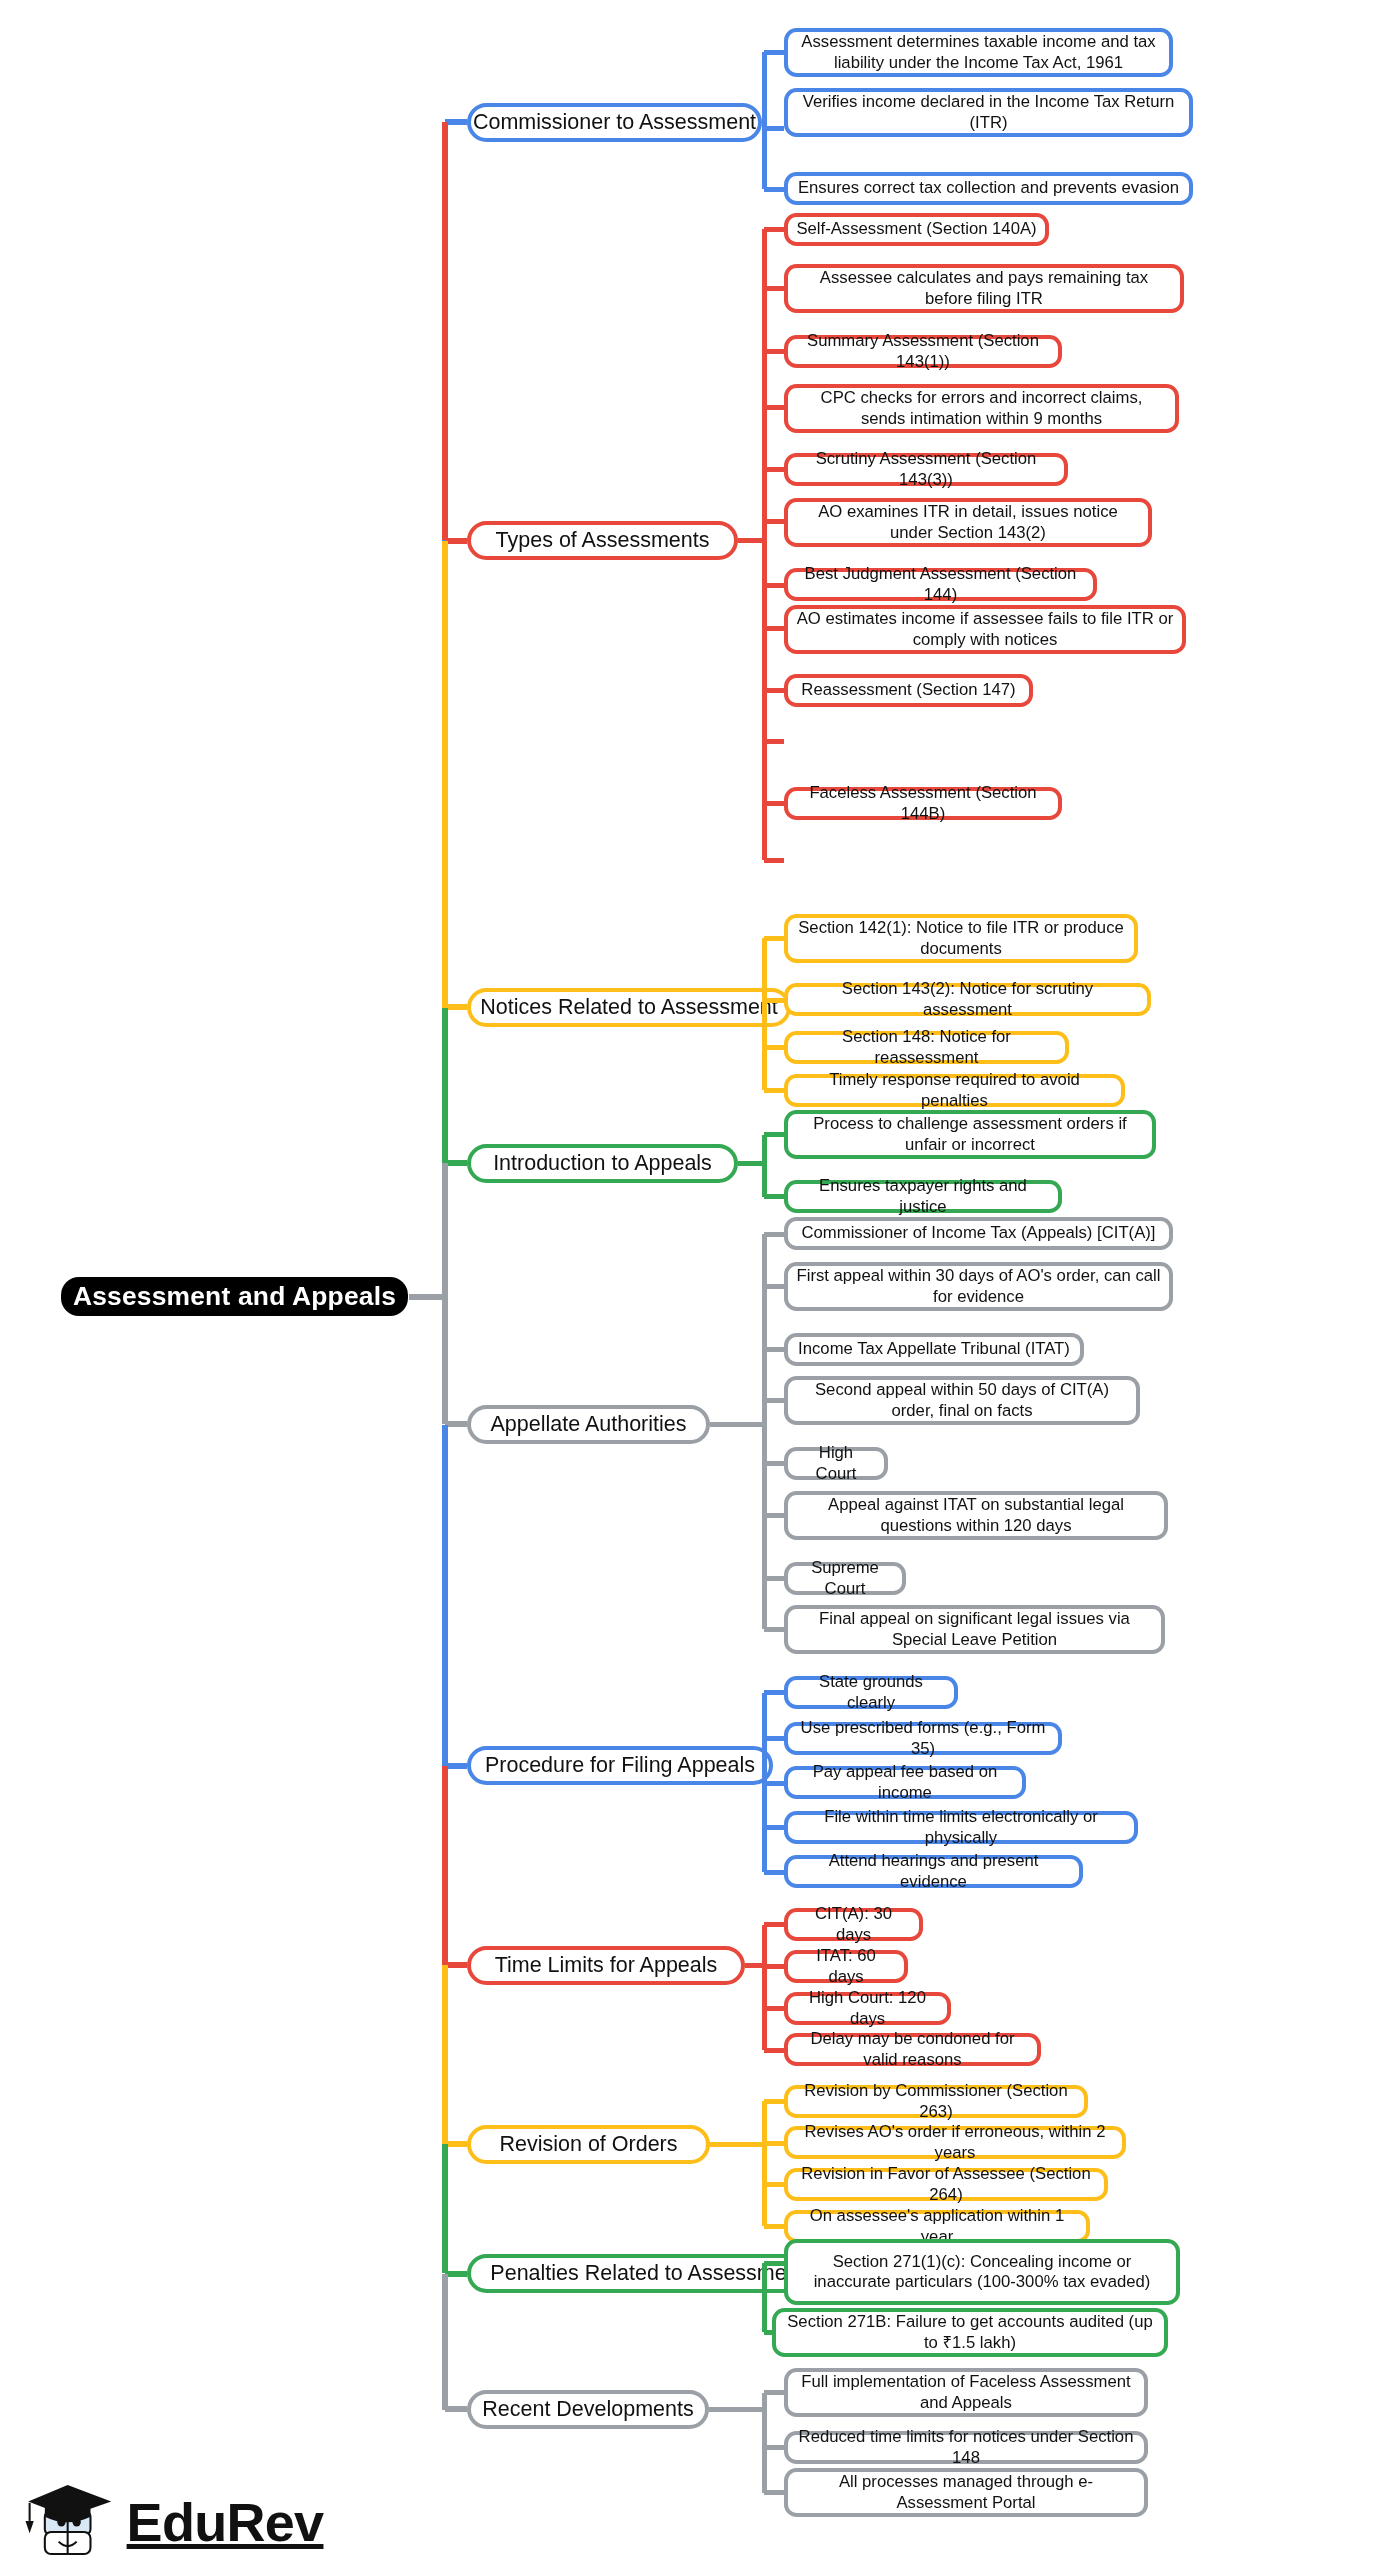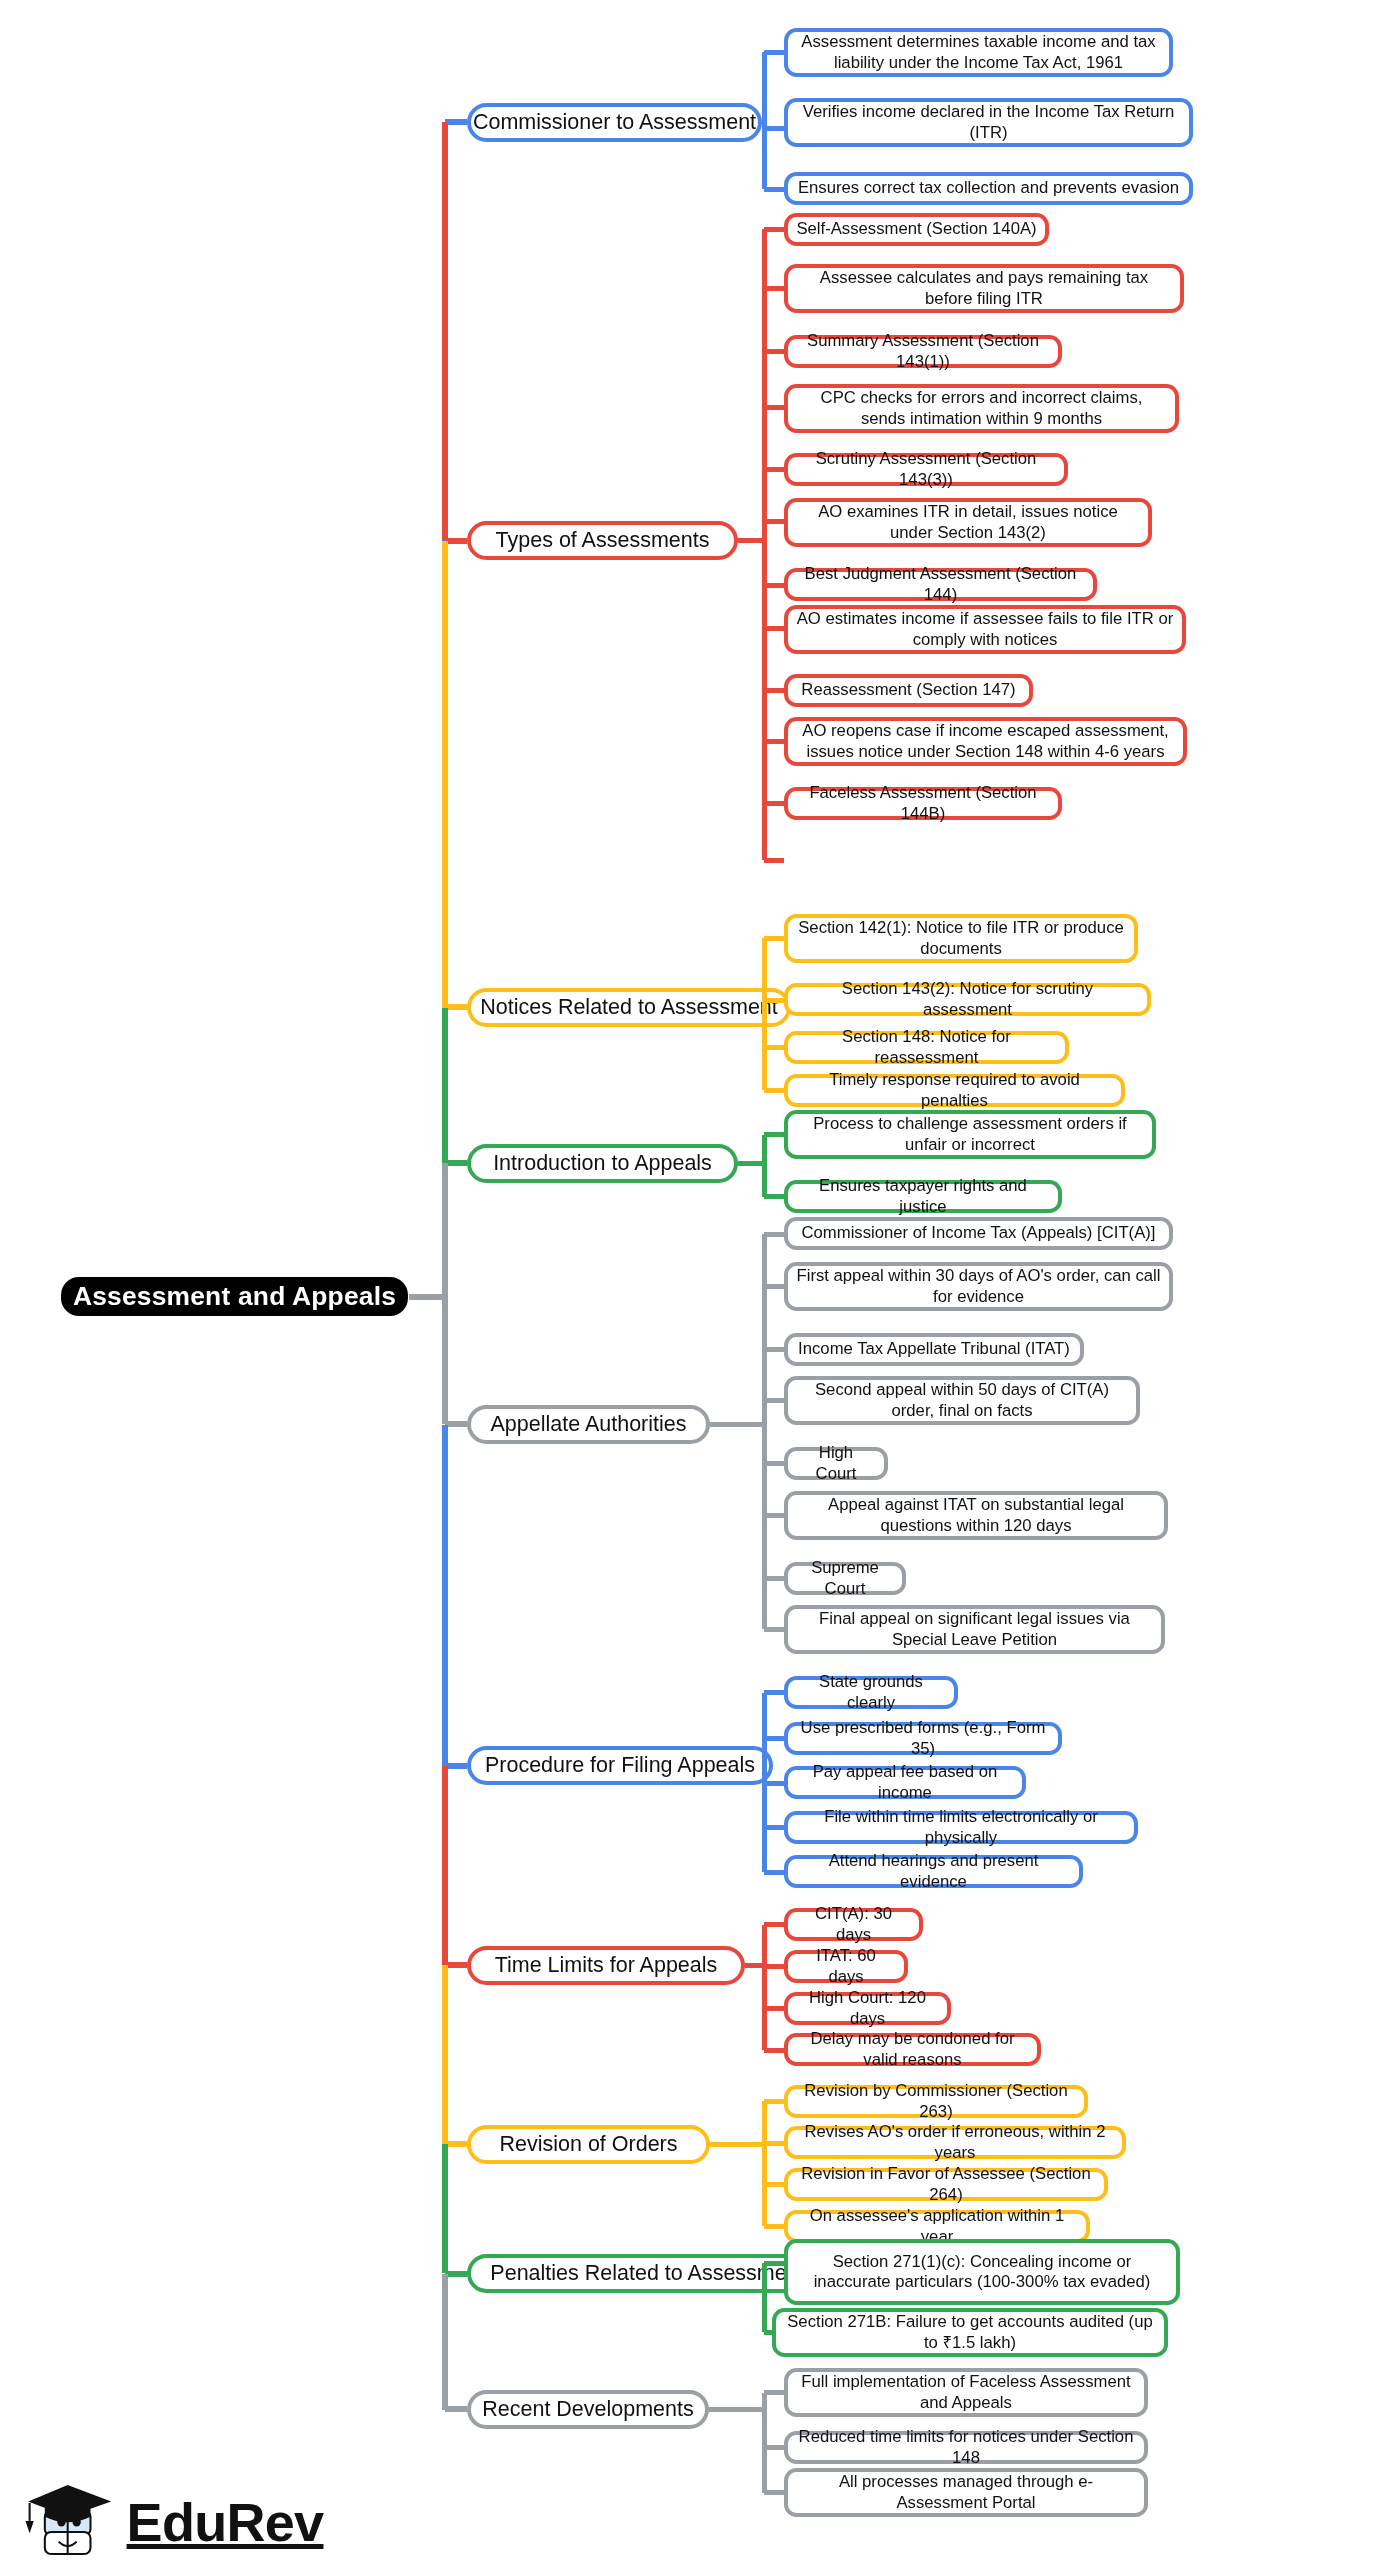--- a/index.html
+++ b/index.html
@@ -43,21 +43,21 @@
     <div class="root" style="left: 61px; top: 1277px; width: 347px; height: 39px;">Assessment and Appeals</div>
     <div class="hline" style="left: 409px; top: 1294px; width: 36px; height: 6.3px; background: rgb(154, 160, 166);"></div>
     <div class="vline" style="left: 442px; top: 122px; width: 6.3px; height: 1174px; background: rgb(74, 134, 232);"></div>
     <div class="hline" style="left: 445px; top: 119px; width: 22px; height: 6.3px; background: rgb(74, 134, 232);"></div>
     <div class="branch" style="left: 467px; top: 103px; width: 295px; height: 39px; border-color: rgb(74, 134, 232);">Commissioner to Assessment</div>
     <div class="hline" style="left: 762px; top: 120px; width: 2.8px; height: 4.9px; background: rgb(74, 134, 232);"></div>
     <div class="vline" style="left: 762px; top: 52px; width: 4.9px; height: 137px; background: rgb(74, 134, 232);"></div>
     <div class="hline" style="left: 764px; top: 50px; width: 19.5px; height: 4.9px; background: rgb(74, 134, 232);"></div>
     <div class="leaf" style="left: 784px; top: 28px; width: 389px; height: 49px; border-color: rgb(74, 134, 232);">Assessment determines taxable income and tax liability under the Income Tax Act, 1961</div>
     <div class="hline" style="left: 764px; top: 126px; width: 19.5px; height: 4.9px; background: rgb(74, 134, 232);"></div>
-    <div class="leaf" style="left: 784px; top: 98px; width: 409px; height: 49px; border-color: rgb(74, 134, 232);">Verifies income declared in the Income Tax Return (ITR)</div>
+    <div class="leaf" style="left: 784px; top: 88px; width: 409px; height: 49px; border-color: rgb(74, 134, 232);">Verifies income declared in the Income Tax Return (ITR)</div>
     <div class="hline" style="left: 764px; top: 187px; width: 19.5px; height: 4.9px; background: rgb(74, 134, 232);"></div>
     <div class="leaf" style="left: 784px; top: 172px; width: 409px; height: 33px; border-color: rgb(74, 134, 232);">Ensures correct tax collection and prevents evasion</div>
     <div class="vline" style="left: 442px; top: 122px; width: 6.3px; height: 418px; background: rgb(232, 72, 59);"></div>
     <div class="hline" style="left: 445px; top: 538px; width: 22px; height: 6.3px; background: rgb(232, 72, 59);"></div>
     <div class="branch" style="left: 467px; top: 521px; width: 271px; height: 39px; border-color: rgb(232, 72, 59);">Types of Assessments</div>
     <div class="hline" style="left: 738px; top: 538px; width: 26.4px; height: 4.9px; background: rgb(232, 72, 59);"></div>
     <div class="vline" style="left: 762px; top: 229px; width: 4.9px; height: 631px; background: rgb(232, 72, 59);"></div>
     <div class="hline" style="left: 764px; top: 227px; width: 19.5px; height: 4.9px; background: rgb(232, 72, 59);"></div>
     <div class="leaf" style="left: 784px; top: 213px; width: 265px; height: 33px; border-color: rgb(232, 72, 59);">Self-Assessment (Section 140A)</div>
     <div class="hline" style="left: 764px; top: 286px; width: 19.5px; height: 4.9px; background: rgb(232, 72, 59);"></div>
@@ -70,21 +70,20 @@
     <div class="leaf" style="left: 784px; top: 453px; width: 284px; height: 33px; border-color: rgb(232, 72, 59);">Scrutiny Assessment (Section 143(3))</div>
     <div class="hline" style="left: 764px; top: 519px; width: 19.5px; height: 4.9px; background: rgb(232, 72, 59);"></div>
     <div class="leaf" style="left: 784px; top: 498px; width: 368px; height: 49px; border-color: rgb(232, 72, 59);">AO examines ITR in detail, issues notice under Section 143(2)</div>
     <div class="hline" style="left: 764px; top: 583px; width: 19.5px; height: 4.9px; background: rgb(232, 72, 59);"></div>
     <div class="leaf" style="left: 784px; top: 568px; width: 313px; height: 33px; border-color: rgb(232, 72, 59);">Best Judgment Assessment (Section 144)</div>
     <div class="hline" style="left: 764px; top: 626px; width: 19.5px; height: 4.9px; background: rgb(232, 72, 59);"></div>
     <div class="leaf" style="left: 784px; top: 605px; width: 402px; height: 49px; border-color: rgb(232, 72, 59);">AO estimates income if assessee fails to file ITR or comply with notices</div>
     <div class="hline" style="left: 764px; top: 688px; width: 19.5px; height: 4.9px; background: rgb(232, 72, 59);"></div>
     <div class="leaf" style="left: 784px; top: 674px; width: 249px; height: 33px; border-color: rgb(232, 72, 59);">Reassessment (Section 147)</div>
     <div class="hline" style="left: 764px; top: 739px; width: 19.5px; height: 4.9px; background: rgb(232, 72, 59);"></div>
-    <div class="leaf" style="left: 784px; top: 717px; width: 403px; height: 49px; border-color: rgb(232, 72, 59);">AO reopens case if income escaped assessment, issues notice under Section 148 within 4-6 years</div>
     <div class="hline" style="left: 764px; top: 801px; width: 19.5px; height: 4.9px; background: rgb(232, 72, 59);"></div>
     <div class="leaf" style="left: 784px; top: 787px; width: 278px; height: 33px; border-color: rgb(232, 72, 59);">Faceless Assessment (Section 144B)</div>
     <div class="hline" style="left: 764px; top: 858px; width: 19.5px; height: 4.9px; background: rgb(232, 72, 59);"></div>
     <div class="vline" style="left: 442px; top: 541px; width: 6.3px; height: 467px; background: rgb(253, 190, 26);"></div>
     <div class="hline" style="left: 445px; top: 1004px; width: 22px; height: 6.3px; background: rgb(253, 190, 26);"></div>
     <div class="branch" style="left: 467px; top: 988px; width: 324px; height: 39px; border-color: rgb(253, 190, 26);">Notices Related to Assessment</div>
     <div class="hline" style="left: 791px; top: 1005px; height: 4.9px; background: rgb(253, 190, 26);"></div>
     <div class="vline" style="left: 762px; top: 938px; width: 4.9px; height: 152px; background: rgb(253, 190, 26);"></div>
     <div class="hline" style="left: 764px; top: 936px; width: 19.5px; height: 4.9px; background: rgb(253, 190, 26);"></div>
     <div class="leaf" style="left: 784px; top: 914px; width: 354px; height: 49px; border-color: rgb(253, 190, 26);">Section 142(1): Notice to file ITR or produce documents</div>

